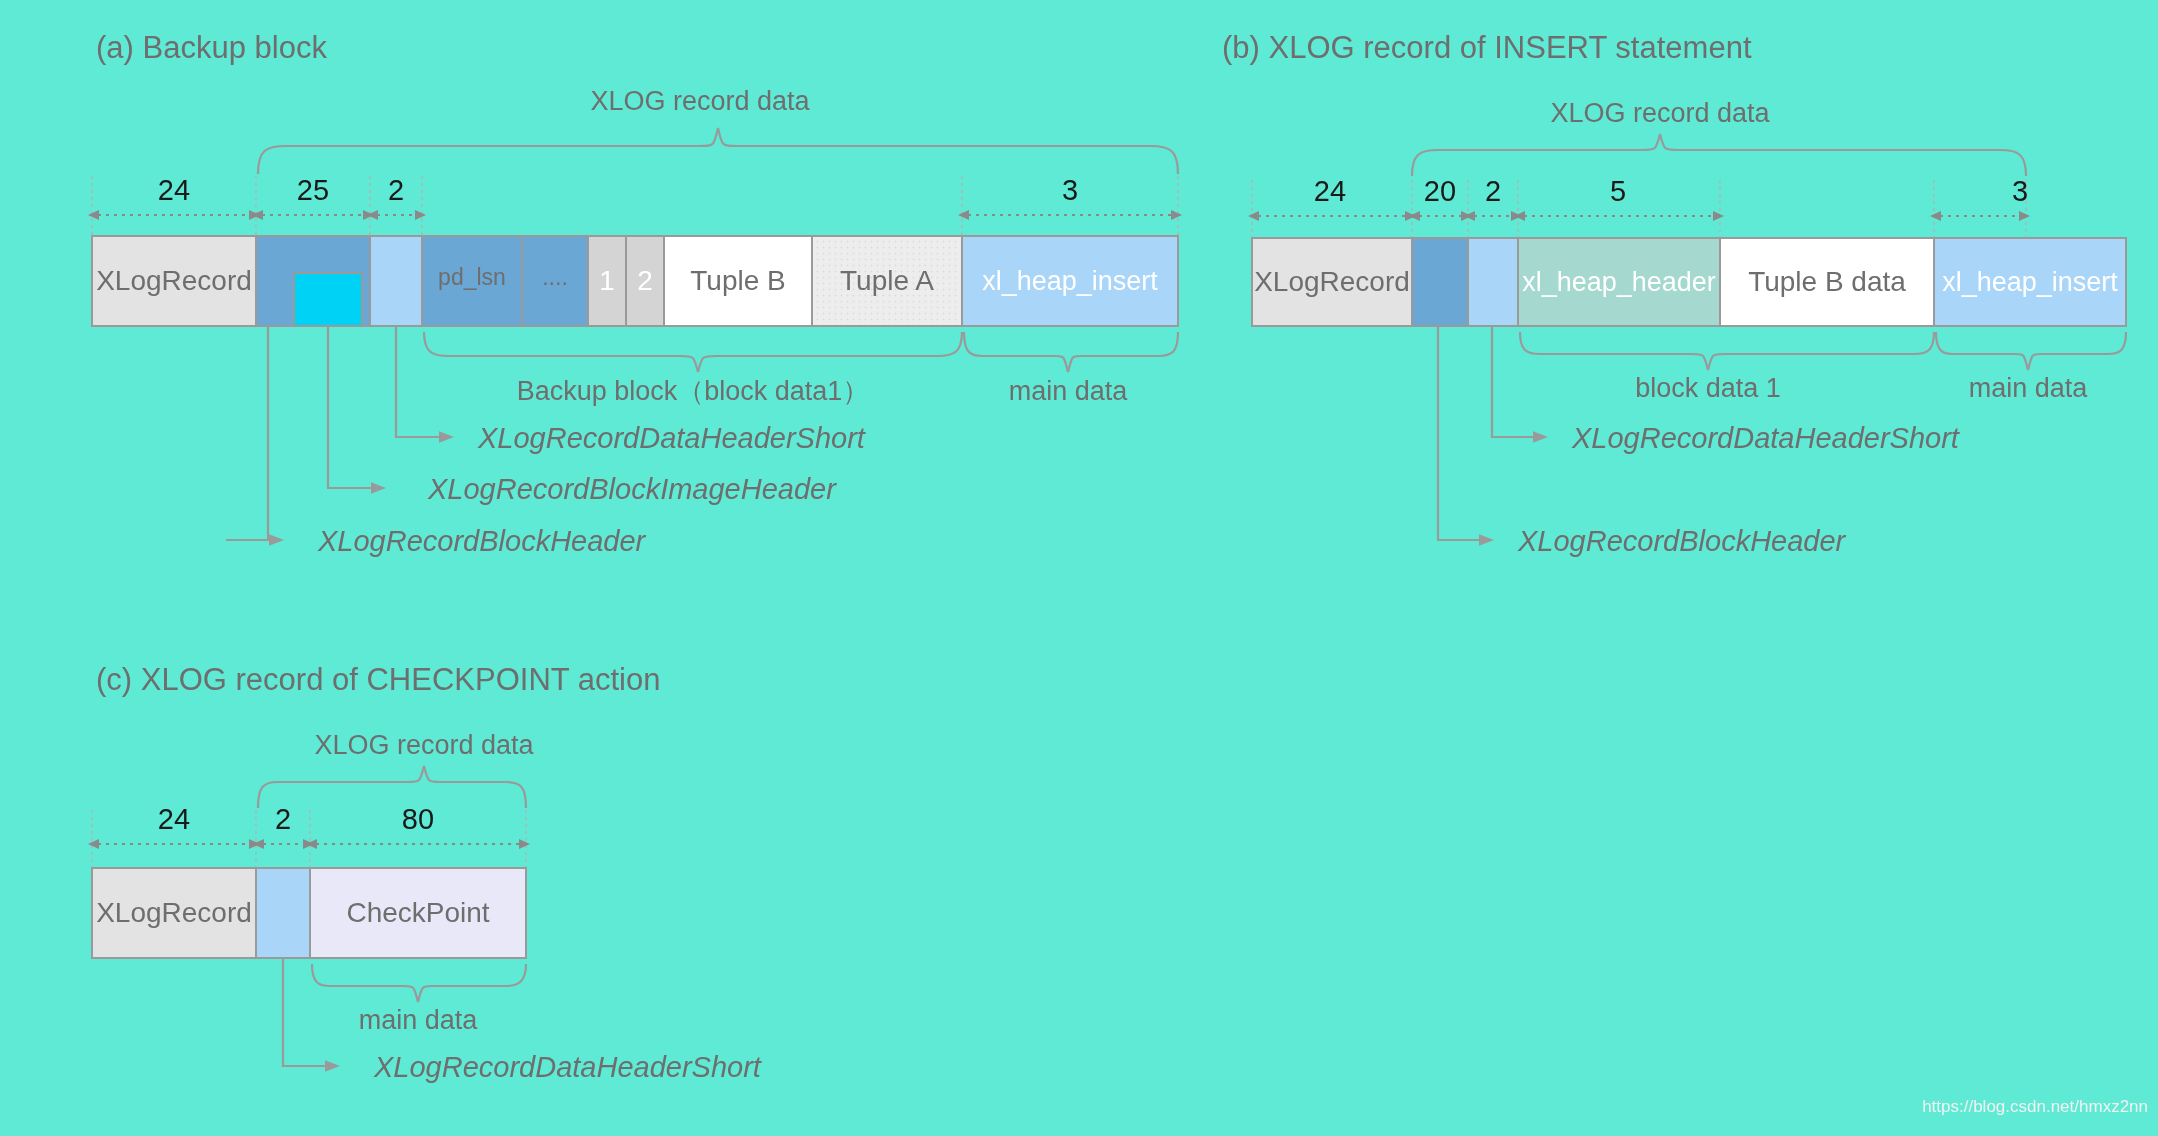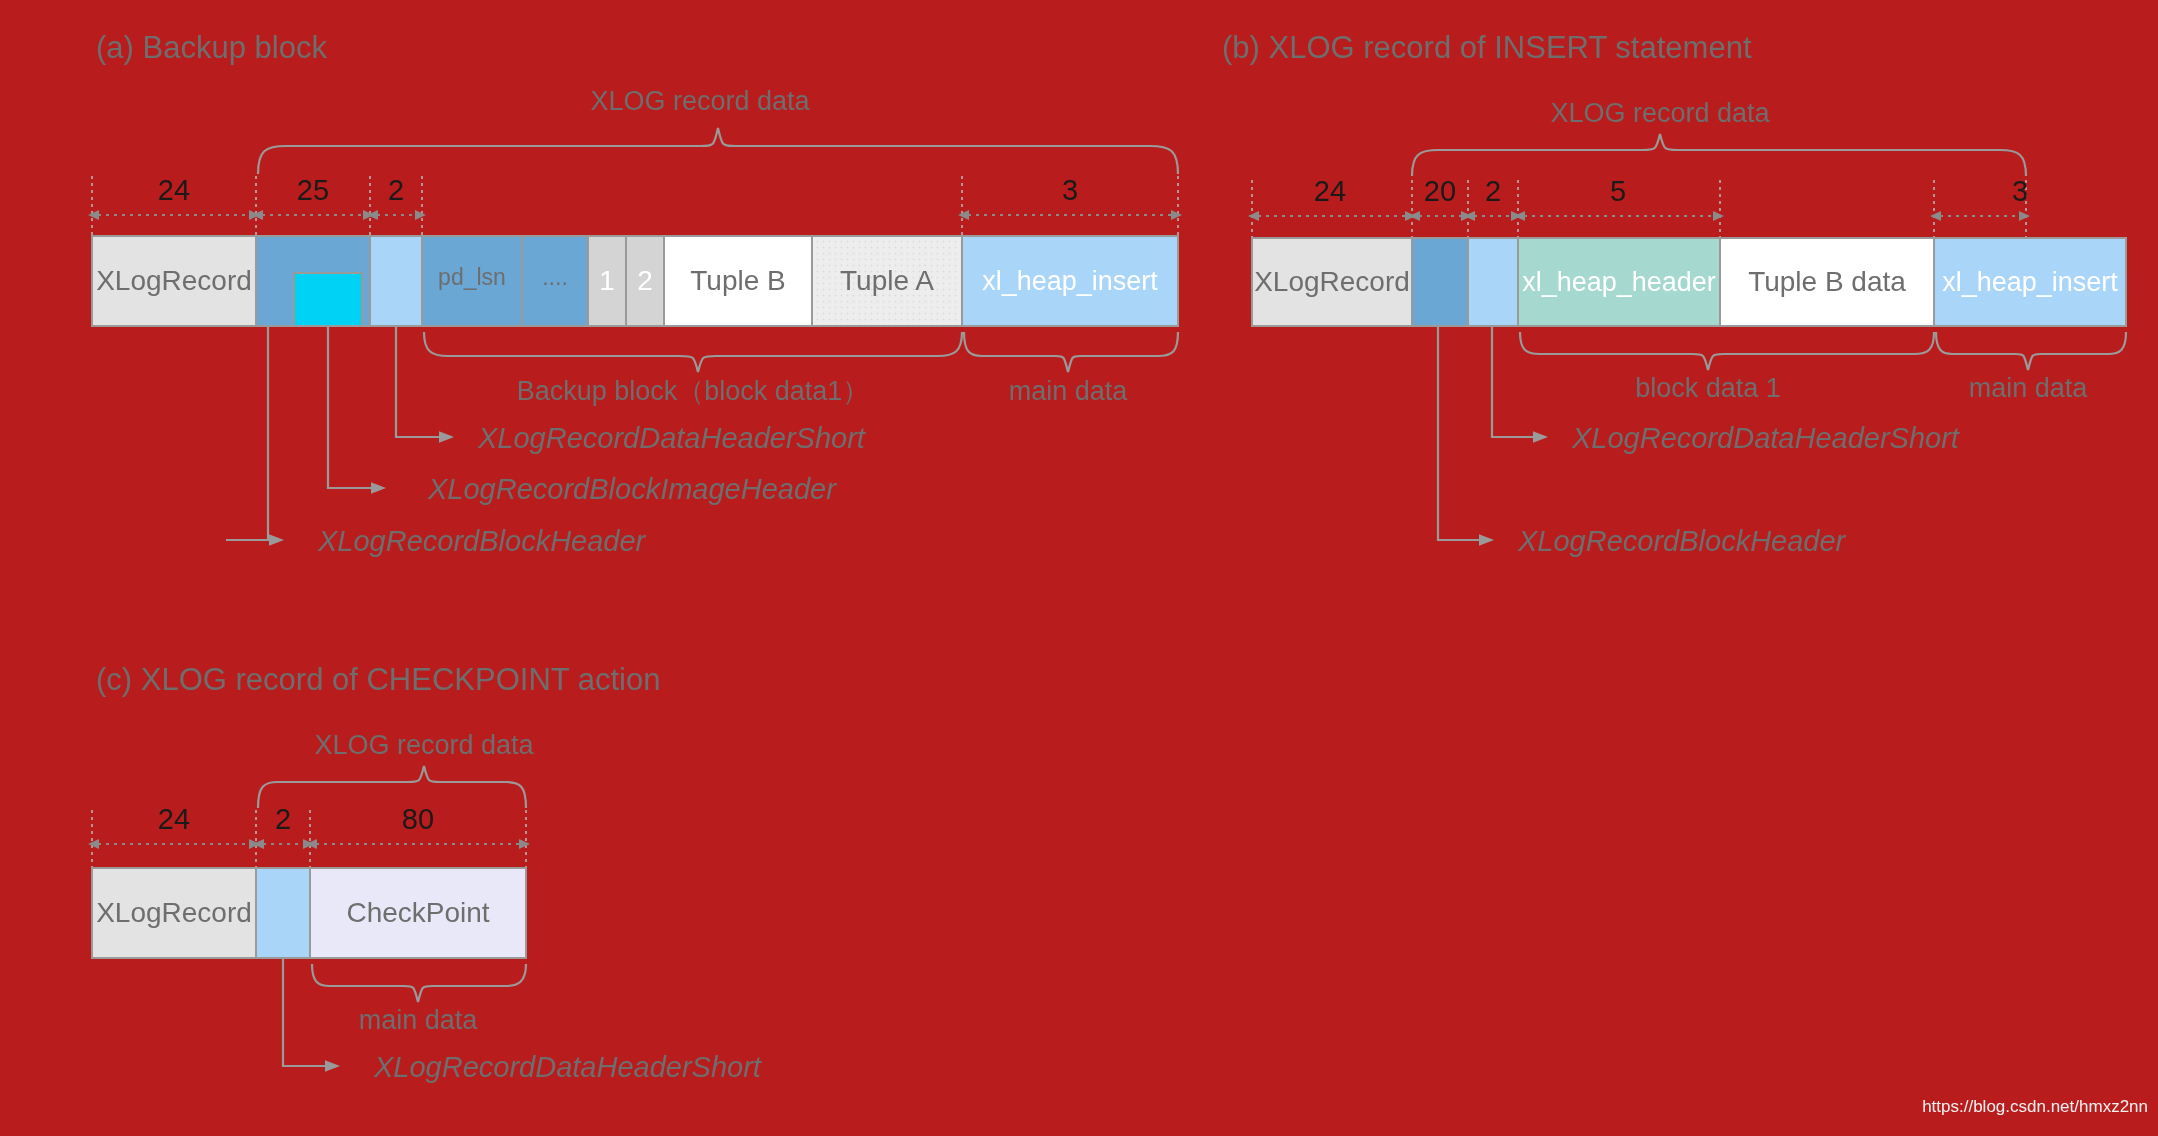--- a/index.html
+++ b/index.html
@@ -7,21 +7,21 @@
     padding: 0;
     background: #ffffff;
   }
   body {
     font-family: "Liberation Sans", "DejaVu Sans", sans-serif;
   }
   #stage {
     position: relative;
     width: 2158px;
     height: 1136px;
-    background: #b91c1c;
+    background: #5eead4;
     overflow: hidden;
   }
   svg#canvas {
     position: absolute;
     left: 0; top: 0;
     width: 2158px;
     height: 1136px;
   }
   text { font-family: "Liberation Sans", "DejaVu Sans", sans-serif; }
   .sec-title { font-size: 31px; fill: #6e6e6e; }

